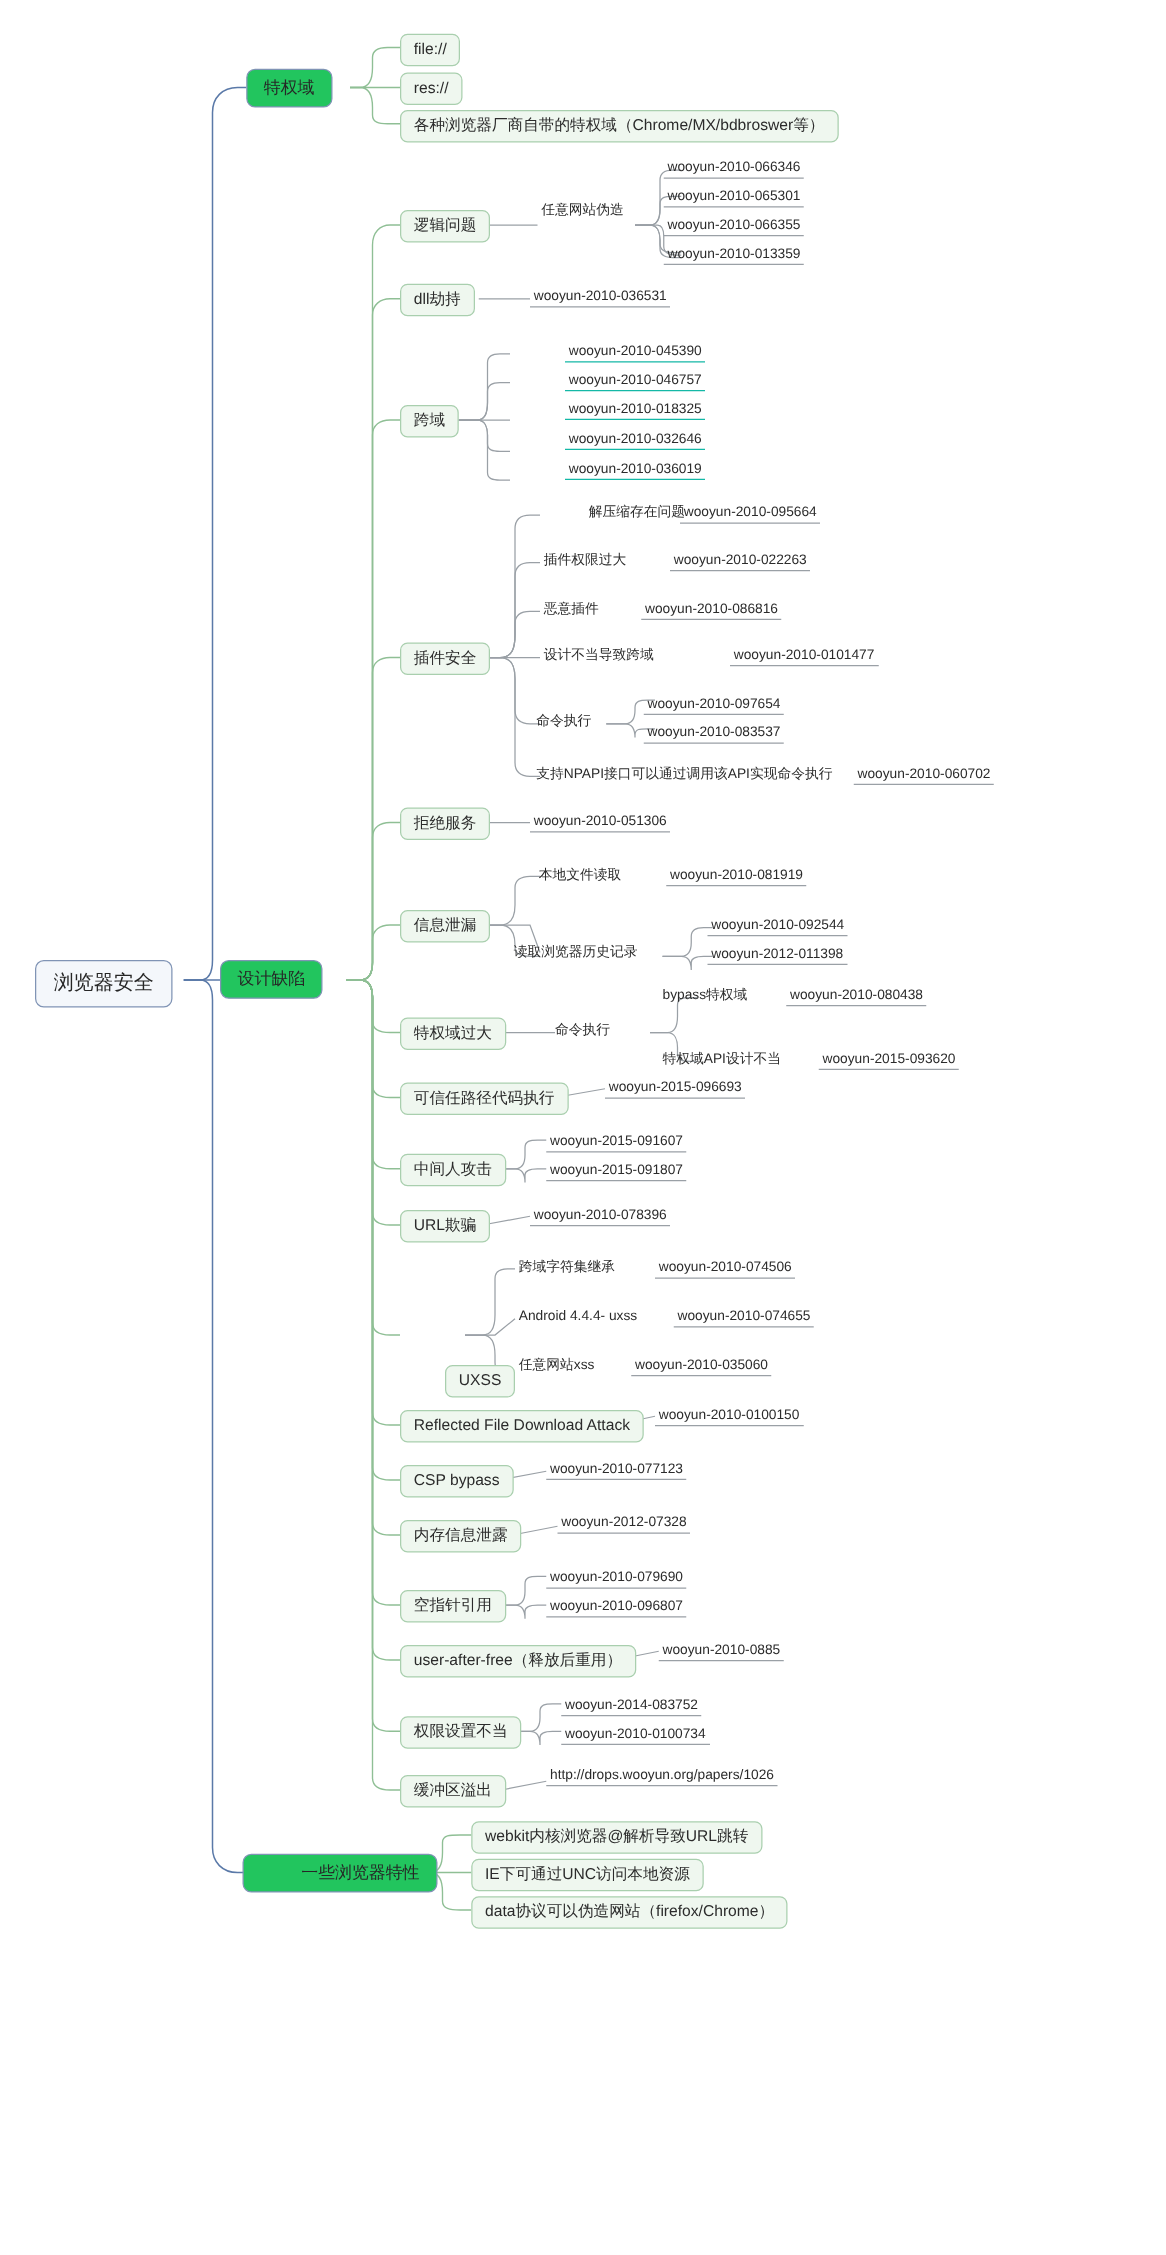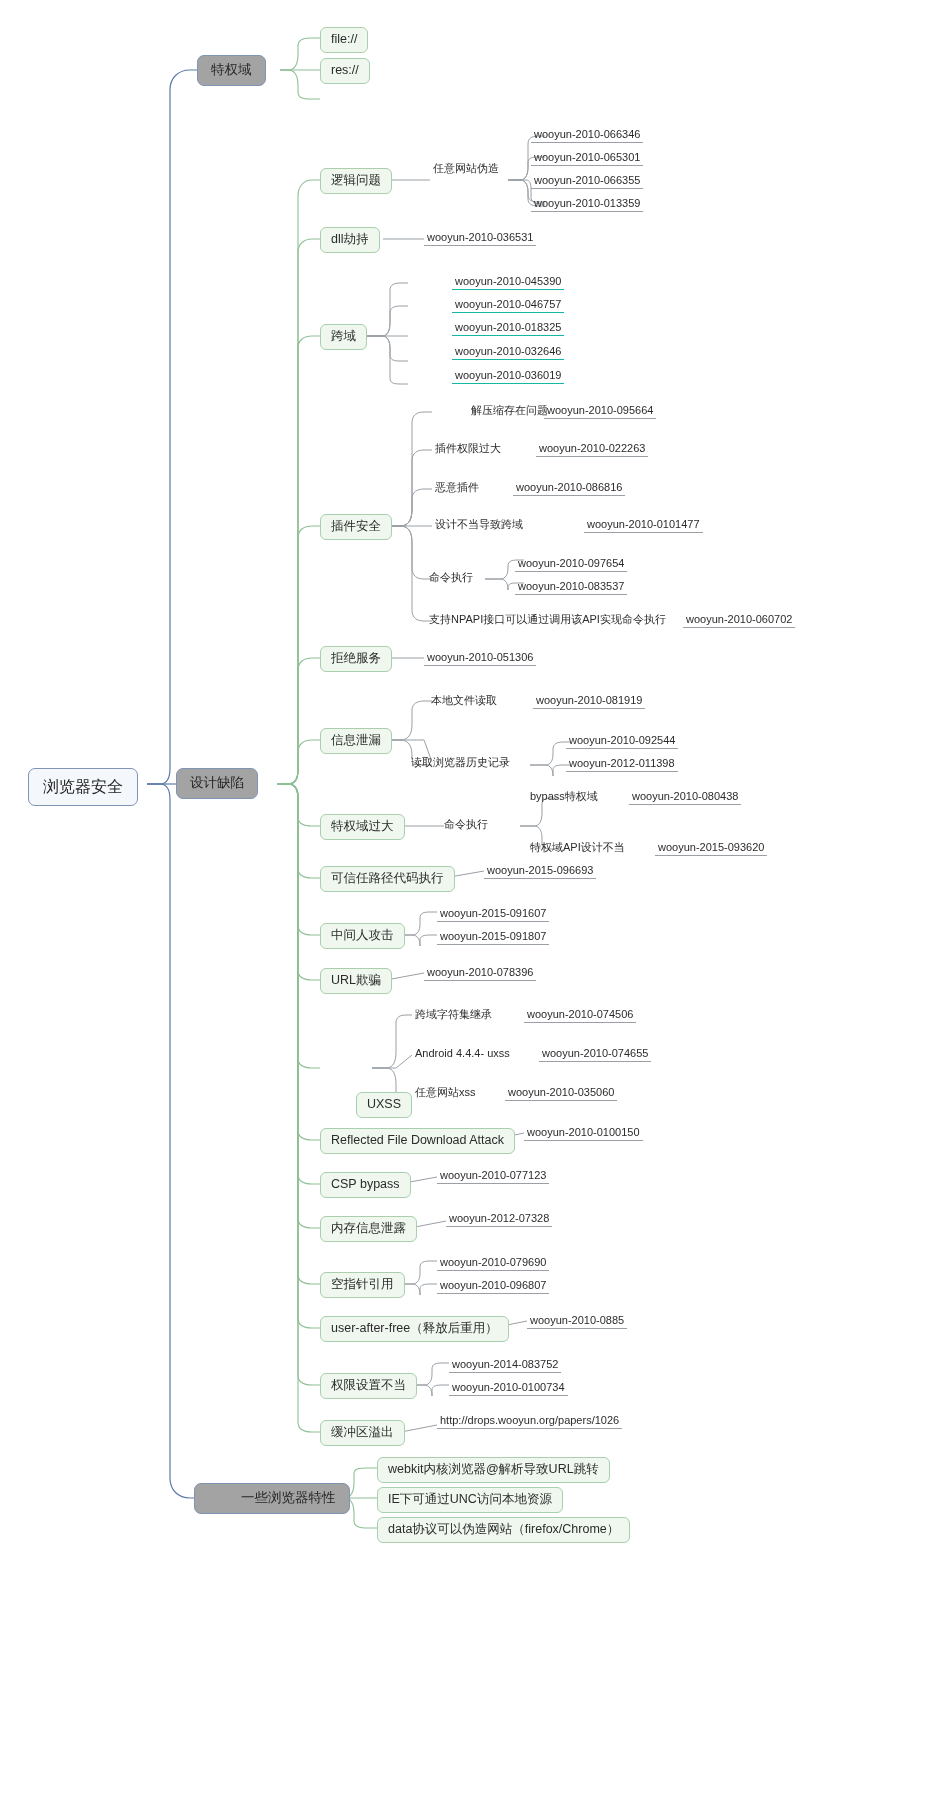--- a/index.html
+++ b/index.html
@@ -34,21 +34,21 @@
     border: 1px solid #8094b5;
     background: #f4f7fb;
     border-radius: 7px;
     color: #262626;
     font-size: 16px;
     padding: 9px 14px;
   }
   
   .n-l1 {
     border: 1px solid #8094b5;
-    background: #a3a3a3;
+    background: #22c55e;
     border-radius: 7px;
     color: #262626;
     font-size: 13.5px;
     padding: 7px 13px;
   }
   
   .n-l2 {
     border: 1px solid #a9cfae;
     background: #eff7ef;
     border-radius: 6px;
@@ -196,20 +196,23 @@
   <div class="node n-l1" style="left:194px; top:1483px;padding-left:46px;">
     <span>一些浏览器特性</span>
   </div>
 
   <div class="node n-l2" style="left:320px; top:27px;">
     <span>file://</span>
   </div>
   <div class="node n-l2" style="left:320px; top:58px;">
     <span>res://</span>
   </div>
+  <div class="node n-l2" style="left:320px; top:88px;">
+    <span>各种浏览器厂商自带的特权域（Chrome/MX/bdbroswer等）</span>
+  </div>
 
   <div class="node n-l2" style="left:377px; top:1457px;">
     <span>webkit内核浏览器@解析导致URL跳转</span>
   </div>
   <div class="node n-l2" style="left:377px; top:1487px;">
     <span>IE下可通过UNC访问本地资源</span>
   </div>
   <div class="node n-l2" style="left:377px; top:1517px;">
     <span>data协议可以伪造网站（firefox/Chrome）</span>
   </div>

